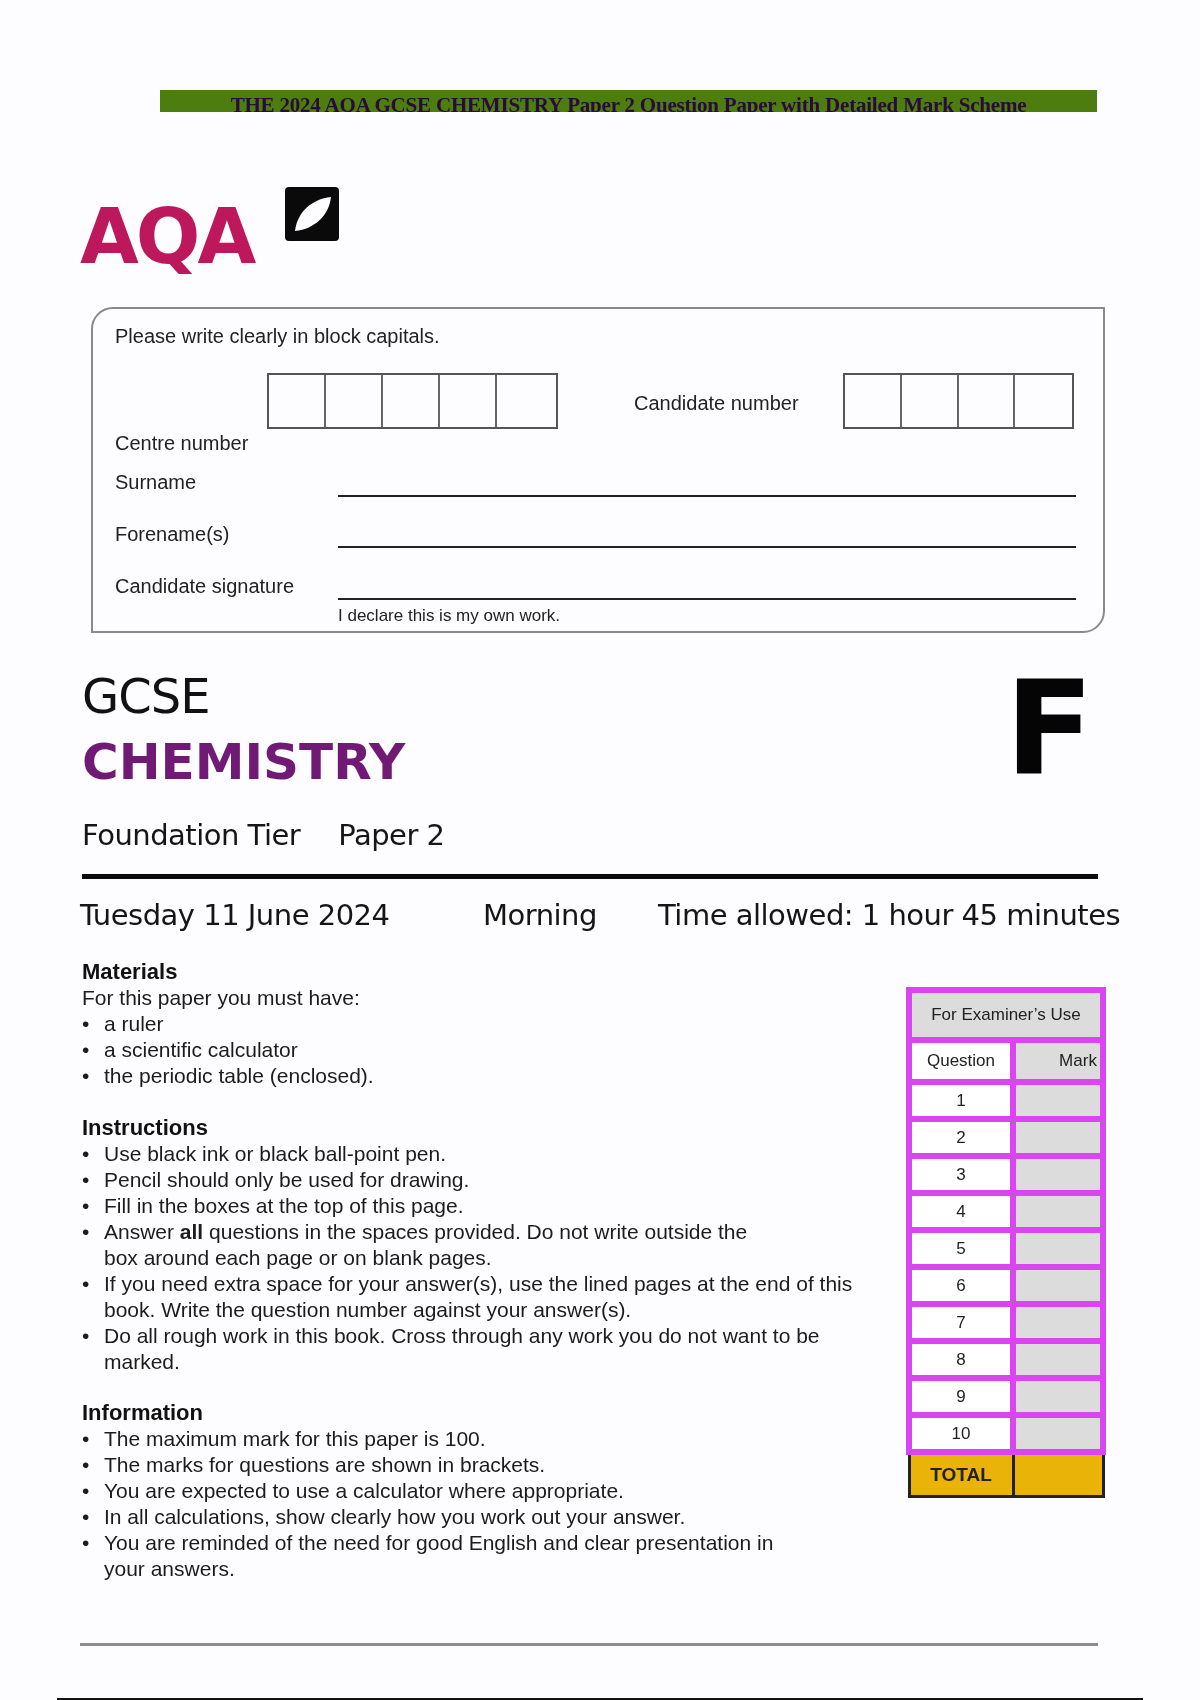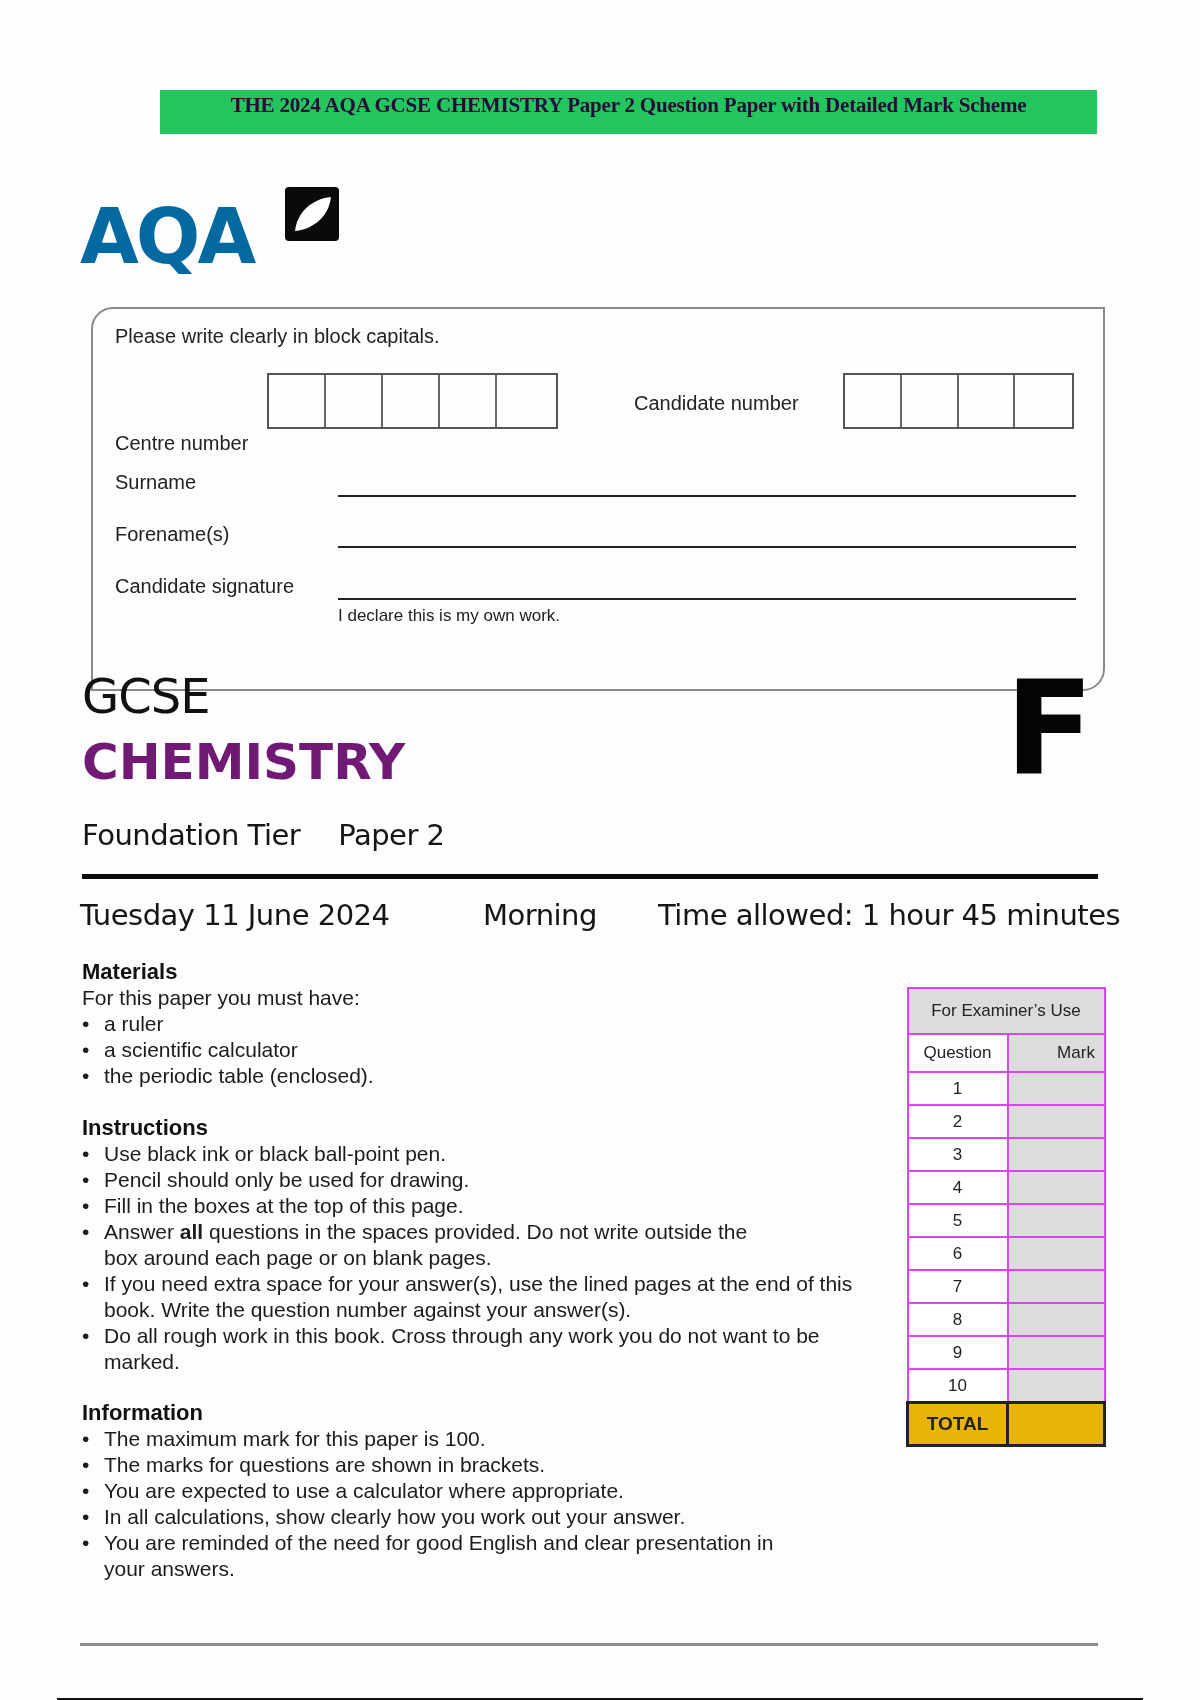--- a/index.html
+++ b/index.html
@@ -5,38 +5,38 @@
   html, body { margin: 0; padding: 0; }
   body {
     width: 1200px; height: 1700px;
     background: #fdfcfe;
     position: relative;
     overflow: hidden;
     font-family: "Liberation Sans", sans-serif;
     color: #1a1a1a;
   }
   .banner {
-    position: absolute; left: 160px; top: 90px; width: 937px; height: 44px;
-    background: #22c55e;
+    position: absolute; left: 160px; top: 90px; width: 937px; height: 22px;
+    background: #4d7c0f;
     font-family: "Liberation Serif", serif;
     font-weight: bold; font-size: 21px; line-height: 30px;
     color: #2a0a3a; white-space: nowrap; overflow: hidden;
     letter-spacing: -0.2px;
     text-align: center;
   }
   .logo { position: absolute; left: 80px; top: 185px; height: 100px; }
   .logo-text {
     position: absolute; left: 0; top: 14px;
     font-family: "DejaVu Sans", sans-serif; font-weight: bold;
-    font-size: 76px; line-height: 76px; letter-spacing: -3px; color: #0369a1;
+    font-size: 76px; line-height: 76px; letter-spacing: -3px; color: #be185d;
   }
   .logo-mark { position: absolute; left: 203px; top: 0; width: 58px; height: 58px; }
 
   .cand-box {
-    position: absolute; left: 91px; top: 307px; width: 1014px; height: 384px;
+    position: absolute; left: 91px; top: 307px; width: 1014px; height: 326px;
     border: 2px solid #8a8a8a; border-top-left-radius: 22px; border-bottom-right-radius: 22px;
     box-sizing: border-box;
   }
   .lbl { position: absolute; font-size: 20px; color: #222; white-space: nowrap; }
   .digit-row { position: absolute; display: flex; border: 2px solid #555; height: 56px; box-sizing: border-box; }
   .digit { width: 57px; height: 100%; border-right: 2px solid #666; box-sizing: border-box; }
   .digit:last-child { border-right: none; }
   .line { position: absolute; height: 2px; background: #222; }
   .declare { position: absolute; font-size: 17px; color: #222; }
 
@@ -52,21 +52,21 @@
   .section h3 { margin: 0; font-size: 22px; font-weight: bold; line-height: 26px; color: #111; }
   .section p { margin: 0; }
   .section ul { margin: 0; padding: 0; list-style: none; }
   .section li { position: relative; padding-left: 22px; }
   .section li::before { content: "•"; position: absolute; left: 0; top: 0; }
 
   .exam-table {
     position: absolute; left: 906px; top: 987px; width: 200px;
     border-collapse: collapse; font-size: 17px; color: #222;
   }
-  .exam-table td, .exam-table th { border: 2px solid #d946ef; text-align: center; padding: 0; font-weight: normal; }
+  .exam-table td, .exam-table th { border: 6px solid #d946ef; text-align: center; padding: 0; font-weight: normal; }
   .exam-table .head { background: #dcdcdc; height: 44px; }
   .exam-table .colh { height: 36px; }
   .exam-table .q { background: #ffffff; height: 31px; width: 98px; }
   .exam-table .m { background: #dcdcdc; height: 31px; padding-left: 40px; }
   .exam-table .colh.m { background: #dcdcdc; }
   .exam-table .total { background: #eab308; height: 40px; font-weight: bold; font-size: 19px; border: 3px solid #222;}
 
   .bottom-thin { position: absolute; left: 80px; top: 1643px; width: 1018px; height: 3px; background: #8c8c8c; }
   .bottom-thick { position: absolute; left: 57px; top: 1698px; width: 1086px; height: 2px; background: #111; }
 </style>

